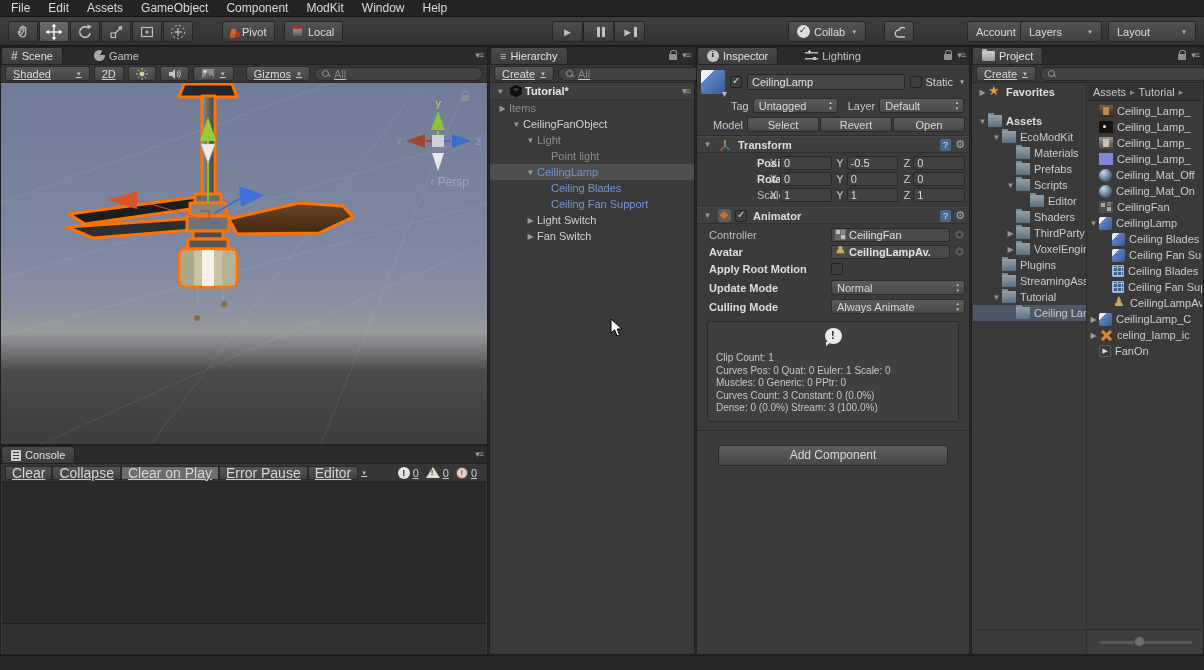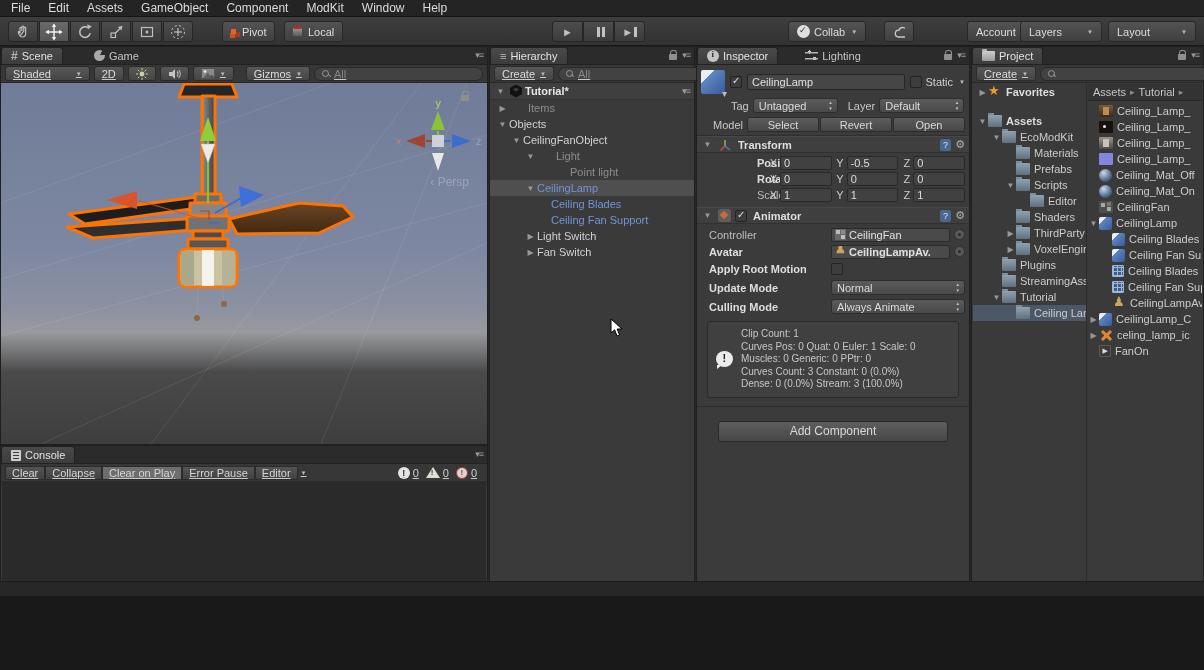--- a/index.html
+++ b/index.html
@@ -1,18 +1,18 @@
 <!DOCTYPE html>
 <html><head>
 <meta charset="utf-8">
 <style>
   * { box-sizing: border-box; margin: 0; padding: 0; }
   html,body { background:#191919; }
   .app {
-    position: relative; width: 1204px; height: 596px; overflow: hidden;
+    position: relative; width: 1204px; height: 670px; overflow: hidden;
     background:#282828; font-family:"Liberation Sans", sans-serif; font-size:11px; color:#c8c8c8;
     -webkit-font-smoothing: antialiased;
   }
   
   .menubar { position:absolute; left:0; top:0; width:1204px; height:17px; background:#242424; border-bottom:1px solid #141414; display:flex; align-items:center; padding-left:2px; }
   .menubar .mitem { padding:0 9px; color:#dcdcdc; font-size:12px; line-height:16px; cursor:default; }
   
   .toolbar { position:absolute; left:0; top:17px; width:1204px; height:29px; background:linear-gradient(#3e3e3e,#323232); border-bottom:1px solid #191919; }
   .toolbtn { position:absolute; top:4px; height:21px; width:30px; display:flex; align-items:center; justify-content:center; background:linear-gradient(#4d4d4d,#3b3b3b); border:1px solid #262626; }
   .toolbtn.first { border-radius:3px 0 0 3px; }
@@ -51,21 +51,21 @@
   .hash { color:#b5b5b5; font-size:12px; font-weight:bold; }
   .gameico { width:11px; height:11px; border-radius:50%; background:conic-gradient(from 30deg, transparent 0 55deg, #a8a8a8 55deg 360deg); }
   .viewport { position:absolute; left:0; top:36px; width:486px; height:361px; overflow:hidden;
     background:linear-gradient(#707c98 0%, #7d87a1 45%, #8b91a2 62%, #999a9d 69%, #77787a 74%, #4a4a4a 80%, #3e3e3e 100%); }
   .persp { position:absolute; right:18px; top:92px; color:#a7adbb; opacity:.8; font-size:12px; }
   .vplock { position:absolute; right:18px; top:8px; }
   
   #consolePanel { left:0; top:445px; width:488px; height:210px; }
   .conico { width:10px; height:11px; background:#cfcfcf; position:relative; border-radius:1px; }
   .conico::before { content:""; position:absolute; left:2px; top:2px; right:2px; height:1.5px; background:#3a3a3a; box-shadow:0 3px 0 #3a3a3a, 0 6px 0 #3a3a3a; }
-  .conbtn { height:14px; display:flex; align-items:center; padding:0 6px; background:linear-gradient(#545454,#424242); border:1px solid #2b2b2b; color:#d6d6d6; font-size:11px; gap:3px; }
+  .conbtn { height:14px; display:flex; align-items:center; padding:0 6px; background:linear-gradient(#545454,#424242); border:1px solid #2b2b2b; color:#d6d6d6; font-size:14px; gap:3px; }
   .conbtn[data-active="true"] { background:#6d6d6d; }
   .conlist { position:absolute; left:1px; right:1px; top:35px; bottom:30px; background:#2a2a2a; border-bottom:1px solid #1f1f1f; }
   .condetail { position:absolute; left:1px; right:1px; bottom:1px; height:29px; background:#313131; }
   .badges { margin-left:auto; display:flex; align-items:center; gap:7px; padding-right:6px; }
   .badge { display:flex; align-items:center; gap:3px; color:#cfcfcf; }
   .b-info { width:12px; height:12px; border-radius:50%; background:#e4e4e4; color:#282828; font-weight:bold; font-size:9px; text-align:center; line-height:12px; }
   .b-warn { width:0; height:0; border-left:7px solid transparent; border-right:7px solid transparent; border-bottom:11px solid #e0e0d2; position:relative; }
   .b-warn::after { content:"!"; position:absolute; left:-2px; top:1px; font-size:8px; font-weight:bold; color:#444; }
   .b-err { width:12px; height:12px; border-radius:50%; background:#d6d6d6; border:1.5px solid #b03a2a; color:#b03a2a; font-weight:bold; font-size:8px; text-align:center; line-height:9px; }
   
@@ -77,21 +77,21 @@
   .arr { width:13px; flex:none; text-align:center; color:#989898; font-size:8px; }
   .arr[data-arrow="down"]::before { content:"▼"; }
   .arr[data-arrow="right"]::before { content:"▶"; }
   .hrow { display:flex; align-items:center; height:16px; }
   .hrow[data-ind="1"] { padding-left:6px; }
   .hrow[data-ind="2"] { padding-left:20px; }
   .hrow[data-ind="3"] { padding-left:34px; }
   .hrow[data-ind="4"] { padding-left:48px; }
   .hrow[data-sel="true"] { background:#4f4f4f; }
   .hlabel[data-style="normal"] { color:#d2d2d2; }
-  .hlabel[data-style="dim"] { color:#8d8d8d;margin-left:19px; }
+  .hlabel[data-style="dim"] { color:#8d8d8d; }
   .hlabel[data-style="blue"] { color:#7096d8; }
   
   #inspPanel { left:696px; top:46px; width:274px; height:609px; background:#3b3b3b; }
   .infico { width:12px; height:12px; border-radius:50%; background:#c4c4c4; position:relative; }
   .infico::before { content:"i"; position:absolute; left:4.5px; top:-1px; font:bold 9px "Liberation Serif", serif; color:#2c2c2c; }
   .lightico { width:13px; height:11px;
     background:linear-gradient(#b5b5b5,#b5b5b5) 0 2px/13px 1.5px no-repeat,
                linear-gradient(#b5b5b5,#b5b5b5) 0 8px/13px 1.5px no-repeat,
                radial-gradient(circle,#d8d8d8 45%,transparent 50%) 2px -0.5px/5px 5px no-repeat,
                radial-gradient(circle,#d8d8d8 45%,transparent 50%) 7px 5.5px/5px 5px no-repeat; }
@@ -126,21 +126,21 @@
   .objfield { flex:1; height:14px; background:#4a4a4a; border:1px solid #2a2a2a; border-radius:2px; display:flex; align-items:center; gap:3px; padding:0 3px; color:#e0e0e0; overflow:hidden; white-space:nowrap; }
   .objfield.bold { font-weight:bold; }
   .picker { width:11px; height:11px; border-radius:50%; background:#585858; border:1px solid #303030; position:relative; flex:none; }
   .picker::after { content:""; position:absolute; inset:3px; border-radius:50%; background:#2b2b2b; }
   .ctrlico { width:11px; height:11px; background:#6a6a6a; position:relative; flex:none; }
   .ctrlico::before { content:""; position:absolute; left:1px; top:1px; width:3.5px; height:3.5px; background:#bdbdbd; box-shadow:5px 5px 0 #bdbdbd, 5px 0 0 #8a8a8a; }
   .avico { width:11px; height:13px; position:relative; flex:none; }
   .avico::before { content:"♟"; position:absolute; left:0; top:-3px; font-size:12px; color:#cda461; }
   .animico { width:13px; height:13px; background:#5d5d5d; border-radius:2px; position:relative; }
   .animico::before { content:""; position:absolute; left:3px; top:3px; width:6px; height:6px; background:#cf6a36; transform:rotate(45deg); }
-  .infobox { margin:6px 10px 0 10px; background:#404040; border:1px solid #2a2a2a; border-radius:3px; display:flex; gap:8px; padding:6px 8px; }
+  .infobox { margin:6px 10px 0 10px; background:#404040; border:1px solid #2a2a2a; border-radius:3px; display:flex; gap:8px; padding:6px 8px;flex-direction:column; }
   .bang { width:17px; height:16px; border-radius:50%; background:#ececec; position:relative; flex:none; align-self:center; }
   .bang::before { content:"!"; position:absolute; left:6.5px; top:1px; font-weight:bold; font-size:11px; color:#222; }
   .bang::after { content:""; position:absolute; left:1px; bottom:-2px; border-left:5px solid #ececec; border-bottom:4px solid transparent; }
   .ilines { font-size:10px; color:#c6c6c6; line-height:12.5px; }
   .addbtn { margin:14px auto 0 auto; width:230px; height:21px; background:linear-gradient(#5e5e5e,#474747); border:1px solid #2a2a2a; border-radius:3px; color:#d9d9d9; font-size:12px; display:flex; align-items:center; justify-content:center; }
   .insp-divider { height:1px; background:#2e2e2e; margin-top:8px; }
   
   #projPanel { left:971px; top:46px; width:233px; height:609px; background:#3a3a3a; }
   .projico { width:13px; height:10px; background:linear-gradient(#cfcfcf,#9a9a9a); border-radius:1px; position:relative; }
   .projico::before { content:""; position:absolute; top:-2.5px; left:0; width:5px; height:2.5px; background:#b5b5b5; border-radius:1px 1px 0 0; }
@@ -533,24 +533,20 @@
       <span>Tutorial*</span>
       <span class="panelmenu" style="margin-left:auto"></span>
     </div>
     <div>
 
         <div class="hrow" data-ind="1">
           <span class="arr" data-arrow="right"></span>
           <span class="hlabel" data-style="dim">Items</span>
         </div>
 
-        <div class="hrow" data-ind="1">
-          <span class="arr" data-arrow="down"></span>
-          <span class="hlabel" data-style="normal">Objects</span>
-        </div>
 
         <div class="hrow" data-ind="2">
           <span class="arr" data-arrow="down"></span>
           <span class="hlabel" data-style="normal">CeilingFanObject</span>
         </div>
 
         <div class="hrow" data-ind="3">
           <span class="arr" data-arrow="down"></span>
           <span class="hlabel" data-style="dim">Light</span>
         </div>

